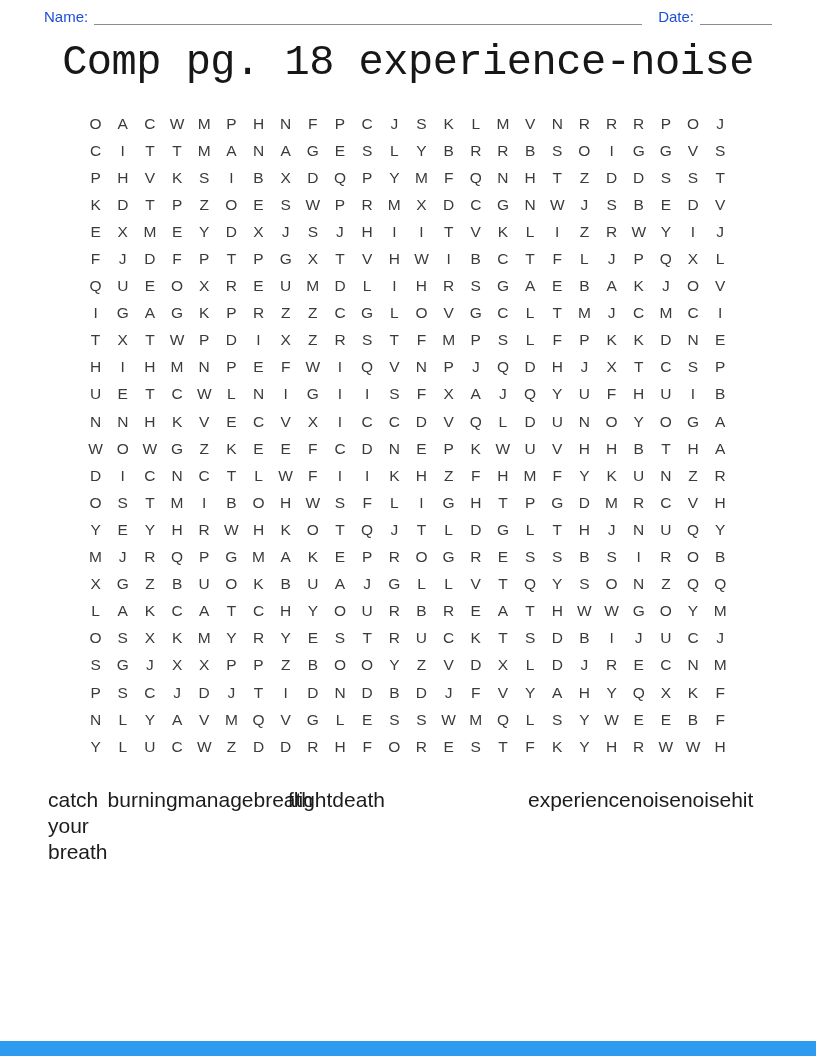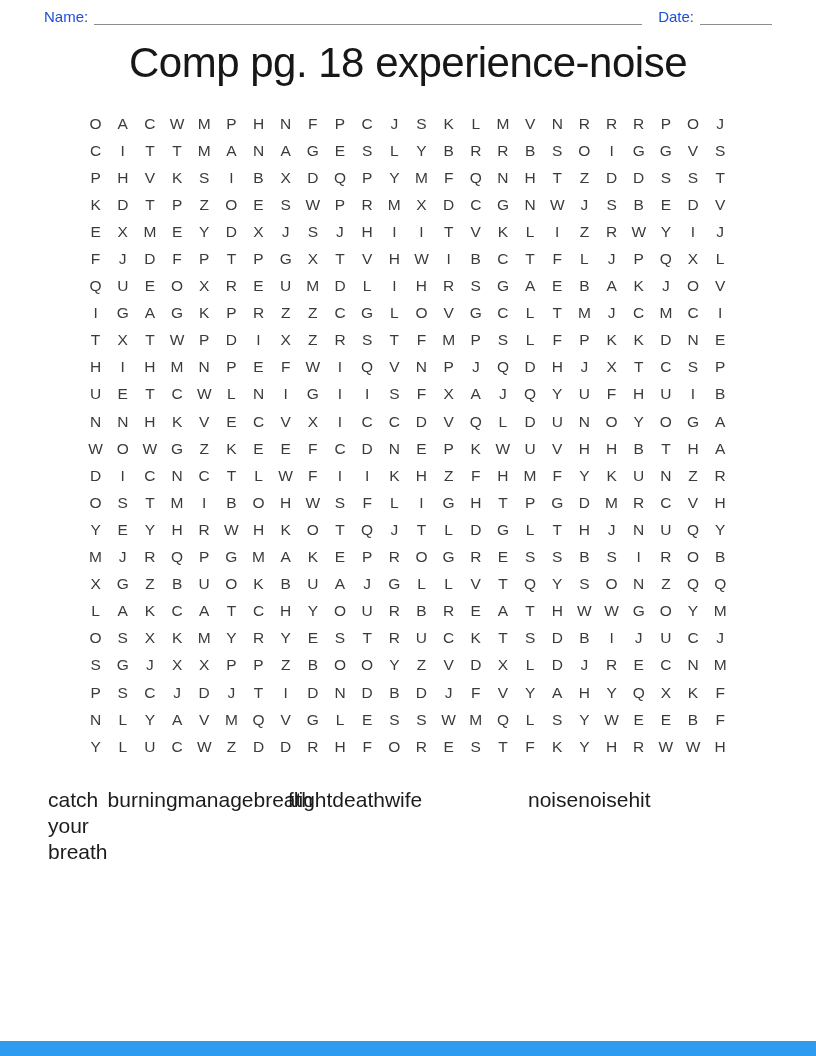--- a/index.html
+++ b/index.html
@@ -28,20 +28,21 @@
   .date-line { width: 72px; margin: 0 0 2px 6px; }
 
   
   .title {
     margin-top: 12px;
     text-align: center;
     font-size: 42px;
     font-weight: 400;
     color: #171717;
     letter-spacing: -0.5px;
+    font-family: Liberation Mono, monospace;
   }
 
   
   .grid {
     margin: 23px auto 0 auto;
     width: 652px;
   }
   .grid-row {
     display: flex;
     height: 27.1px;
@@ -721,22 +722,22 @@
 <div class="word-list" id="word-list">
     <div class="word-col">
       <div class="word-item">catch your breath</div>
       <div class="word-item">burning</div>
       <div class="word-item">manage</div>
       <div class="word-item">breath</div>
     </div>
     <div class="word-col">
       <div class="word-item">flight</div>
       <div class="word-item">death</div>
-      <div class="word-item">wife</div>
     </div>
     <div class="word-col">
+      <div class="word-item">experience</div>
       <div class="word-item">noise</div>
       <div class="word-item">noise</div>
       <div class="word-item">hit</div>
     </div>
   </div>
 
 <div class="footer-bar" style="background: rgb(45, 155, 240);"></div>
 
 </body></html>

